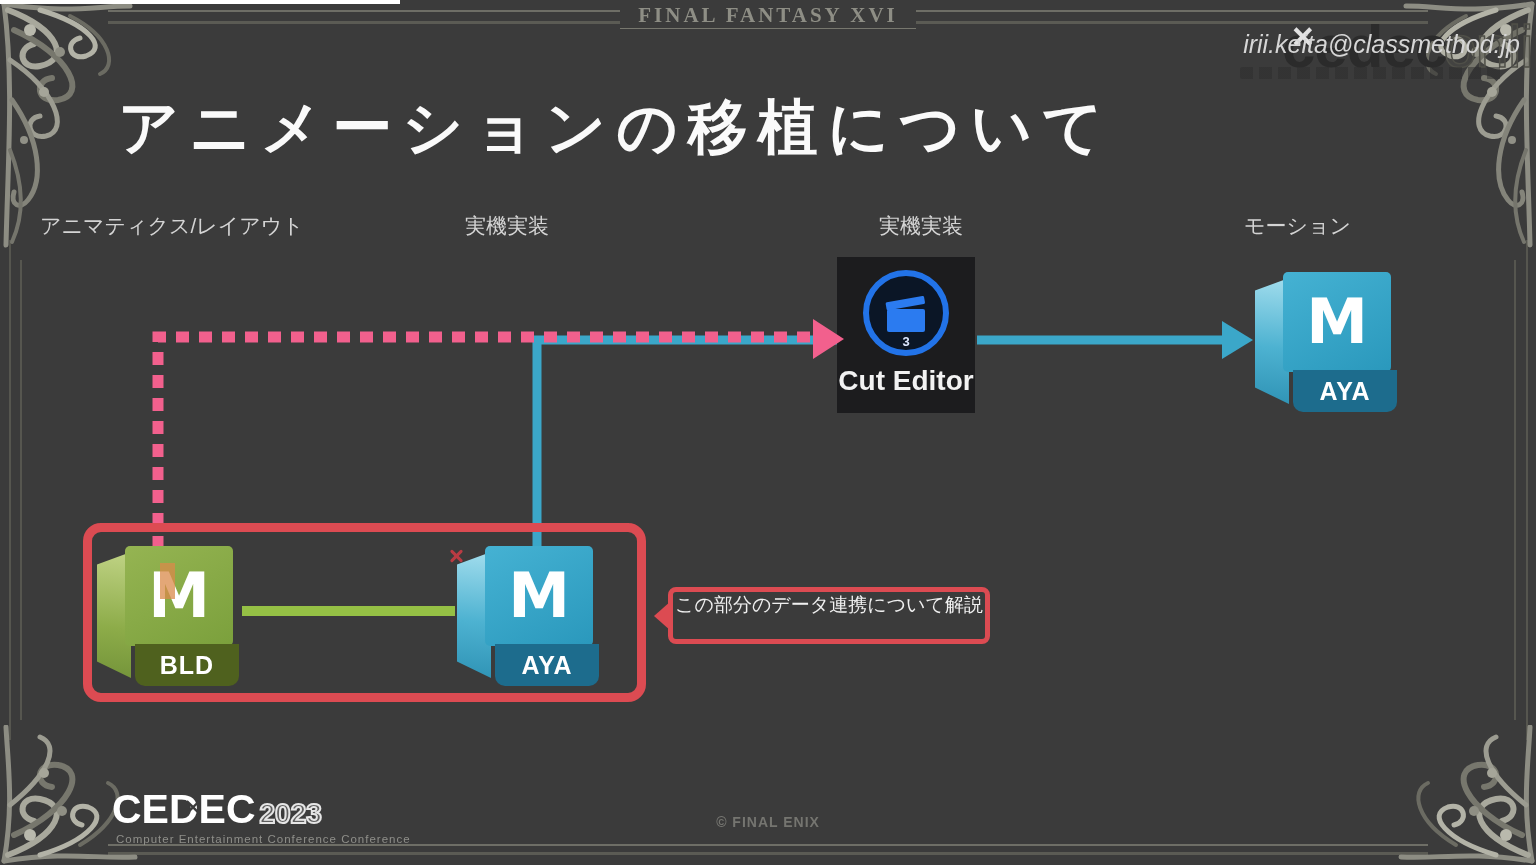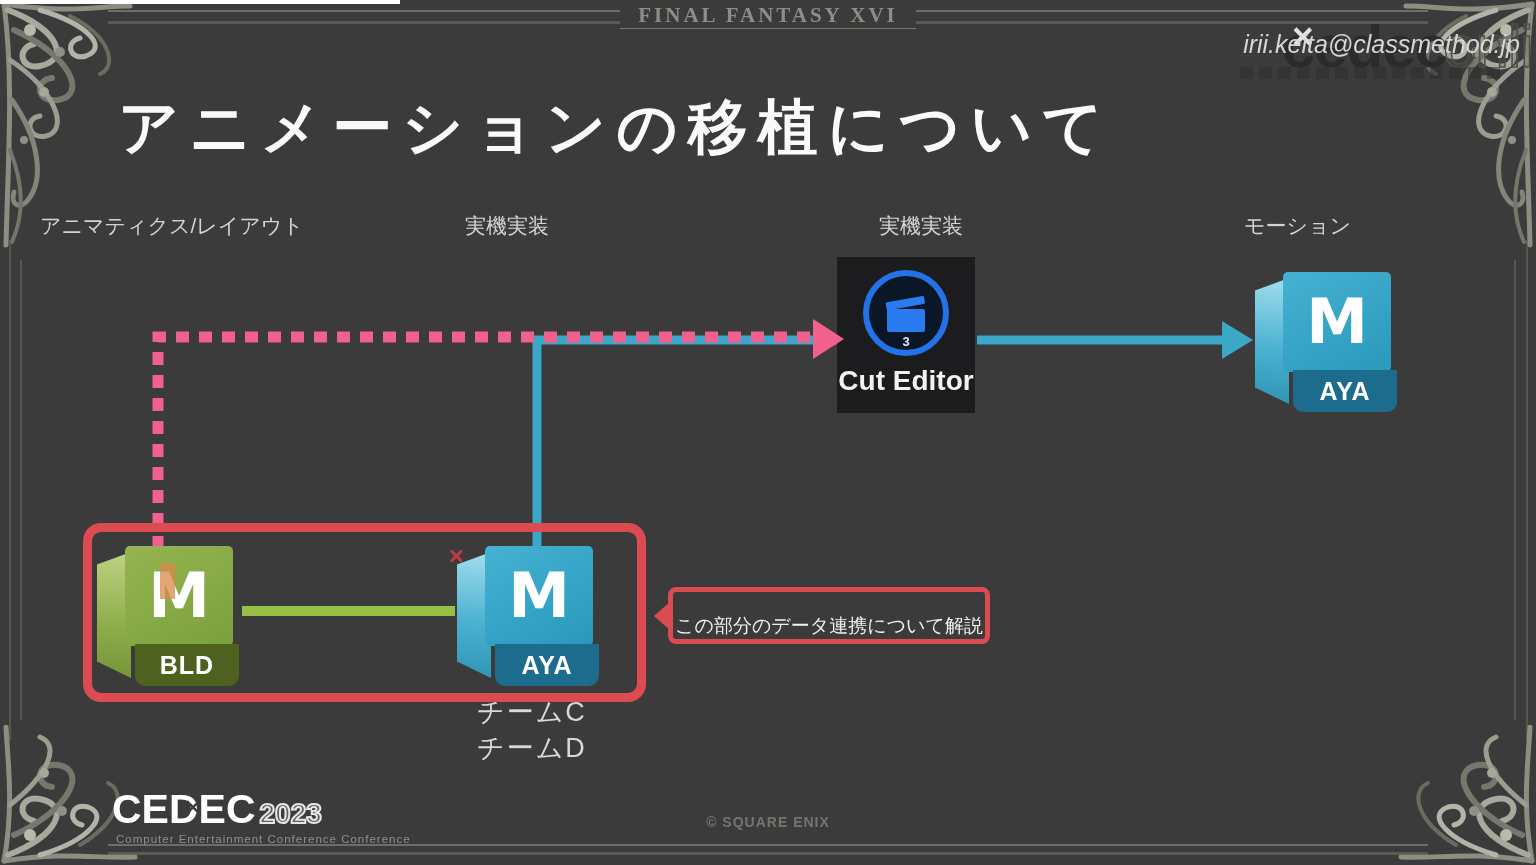--- a/index.html
+++ b/index.html
@@ -80,21 +80,21 @@
     border:6px solid #2273e8;box-sizing:border-box;position:relative;
     display:flex;align-items:center;justify-content:center;}
   .ce-count{position:absolute;bottom:1px;left:0;width:100%;text-align:center;color:#dbe7ff;
     font-size:13px;font-weight:bold;}
   .ce-label{margin-top:9px;color:#f2f2f2;font-size:28px;font-weight:600;}
 
   
   .red-box{position:absolute;left:83px;top:523px;width:563px;height:179px;border:9px solid #dc4b52;
     border-radius:18px;box-sizing:border-box;z-index:5;}
   .callout{position:absolute;left:668px;top:587px;width:322px;height:57px;border:5px solid #dc4b52;
-    border-radius:8px;box-sizing:border-box;z-index:5;display:flex;align-items:flex-end;justify-content:center;}
+    border-radius:8px;box-sizing:border-box;z-index:5;display:flex;align-items:flex-start;justify-content:center;}
   .callout .pointer{position:absolute;left:-19px;top:50%;transform:translateY(-50%);width:0;height:0;
     border-top:15px solid rgba(0,0,0,0);border-bottom:15px solid rgba(0,0,0,0);border-right:17px solid #dc4b52;}
   .callout .txt{font-size:19px;color:#f0f0f0;white-space:nowrap;}
 
   
   .mark-orange{position:absolute;left:160px;top:563px;width:15px;height:36px;background:#d98a4a;
     opacity:.75;z-index:6;}
   .mark-x{position:absolute;left:448px;top:548px;width:16px;height:16px;z-index:6;opacity:.85;}
   .mark-x::before,.mark-x::after{content:"";position:absolute;left:7px;top:0;width:3px;height:16px;
     background:#d03c45;border-radius:2px;}
@@ -254,24 +254,20 @@
   </div>
 
   <div class="mark-orange"></div>
   <div class="mark-x"></div>
 
   <div class="callout">
     <div class="pointer"></div>
     <span class="txt">この部分のデータ連携について解説</span>
   </div>
 
-  <div class="teams right">
-    <div>チームC</div>
-    <div>チームD</div>
-  </div>
 
   <div class="cedec-logo">
     <span class="cedec-word">CEDEC</span><span class="cedec-x">✕</span><span class="cedec-year">2023</span>
     <div class="cedec-sub">Computer Entertainment Conference Conference</div>
   </div>
-  <div class="copyright">© SQUARE ENIX</div>
+  <div class="copyright">© FINAL ENIX</div>
 
 </div>
 
 </body></html>

